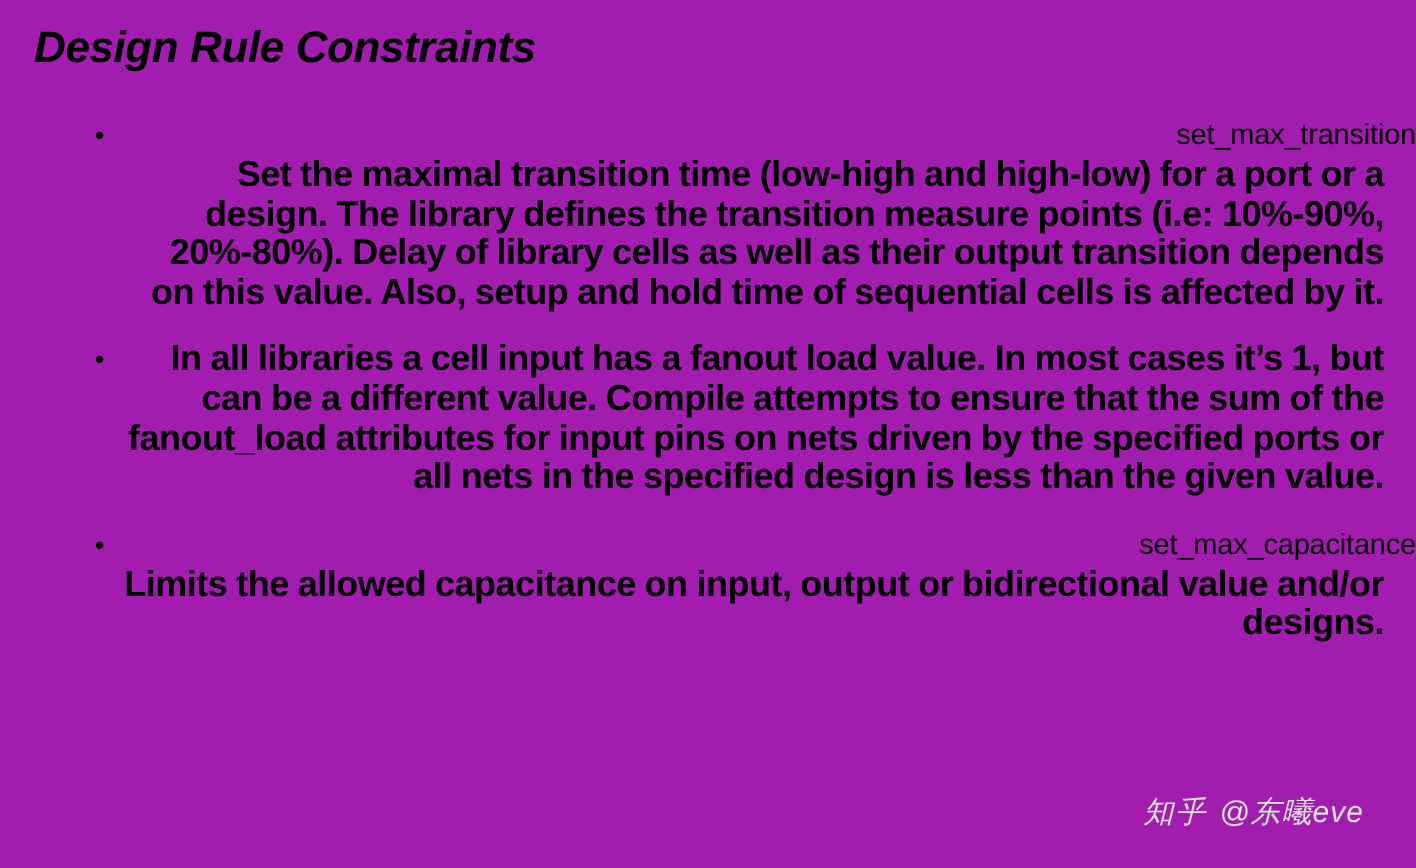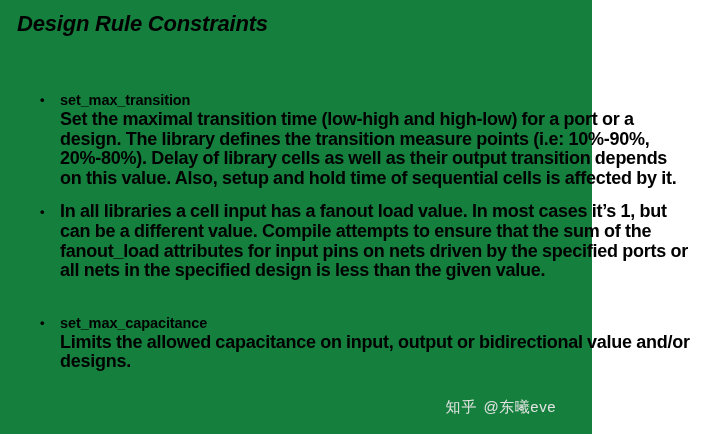--- a/index.html
+++ b/index.html
@@ -11,24 +11,25 @@
     height: 434px;
     background: #ffffff;
     font-family: "Liberation Sans", sans-serif;
     color: #000000;
     overflow: hidden;
     position: relative;
   }
 
   .slide {
     position: relative;
-    width: 592px;
+    width: 708px;
     height: 434px;
-    background: #15803d;
+    background: #a21caf;
     box-sizing: border-box;
+    text-align: right;
   }
 
   .slide-title {
     position: absolute;
     left: 17px;
     top: 11px;
     font-size: 22px;
     font-weight: bold;
     font-style: italic;
     letter-spacing: -0.2px;
@@ -56,49 +57,49 @@
     top: 0px;
     width: 12px;
     font-size: 13px;
     line-height: 20px;
     font-weight: bold;
     color: #000000;
   }
 
   .bullet-term {
     font-size: 14.5px;
-    font-weight: bold;
+    font-weight: normal;
     line-height: 20px;
     color: #000000;
     letter-spacing: -0.1px;
-    margin-top: 32px;
   }
 
   .bullet-body {
     font-size: 18px;
     font-weight: bold;
     line-height: 19.6px;
     color: #000000;
     letter-spacing: -0.25px;
     width: 632px;
     word-spacing: -0.3px;
   }
 
   .watermark {
     position: absolute;
-    right: 36px;
+    right: 26px;
     bottom: 18px;
     display: flex;
     align-items: center;
     gap: 6px;
     color: #e3e3e3;
     font-size: 15px;
     line-height: 18px;
     user-select: none;
     white-space: nowrap;
+    font-style: italic;
   }
   .watermark-logo {
     font-weight: normal;
     letter-spacing: 1px;
   }
   .watermark-user {
     font-weight: normal;
     letter-spacing: 0.5px;
   }
 </style>

